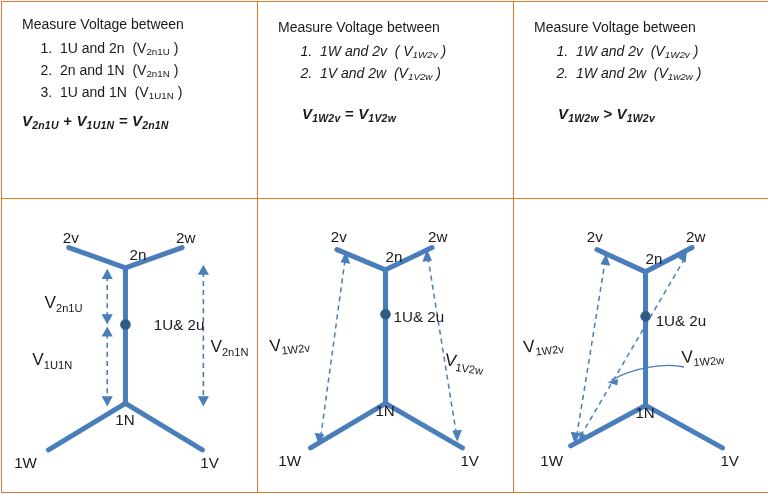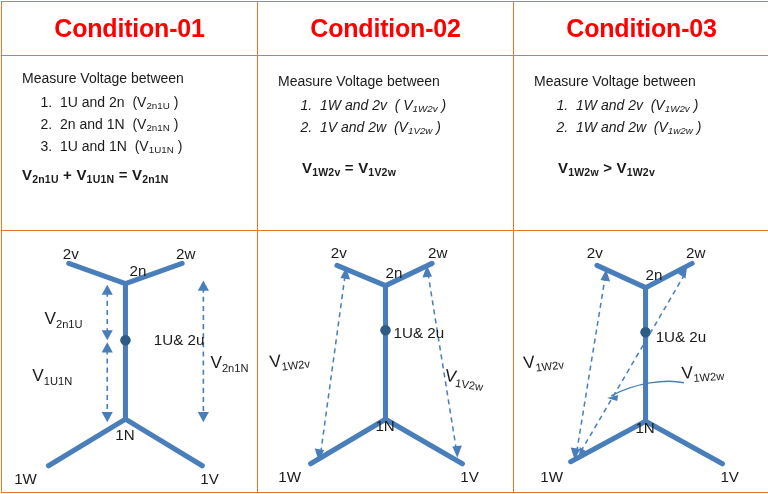--- a/index.html
+++ b/index.html
@@ -59,45 +59,35 @@
     margin:0 0 4.5px 0;
     font-size:14px;
     padding-left:4px;
   }
   .c2 ol.items,.c3 ol.items{padding-left:38px;font-style:italic;}
   .eq{
     margin-top:11px;
     font-weight:bold;
     font-size:15px;
     letter-spacing:0.2px;
+    font-style:italic;
   }
   .c2 .eq,.c3 .eq{margin-top:23px;padding-left:24px;}
   sub{font-size:0.70em;line-height:0;vertical-align:baseline;position:relative;top:0.26em;}
   .vv{white-space:nowrap;text-align:right;}
 
   .diagram{position:relative;width:100%;height:100%;}
   .diagram svg{display:block;width:100%;height:100%;}
 </style>
 </head>
 <body>
 
 <div class="sheet">
   <table class="grid">
     <tbody>
-        <tr class="r-head">
-      <td class="col">
-        <div class="cond-title">Condition-01</div>
-      </td>
-      <td class="col">
-        <div class="cond-title">Condition-02</div>
-      </td>
-      <td class="col">
-        <div class="cond-title">Condition-03</div>
-      </td>
-    </tr>
 
     <tr class="r-body">
 
       <td class="col">
         <div class="body-wrap c1">
           <p class="lead">Measure Voltage between</p>
           <ol class="items">
             <li><span class="vv" id="c1i0">1U and 2n&nbsp; (V<sub>2n1U</sub> )</span></li>
             <li><span class="vv" id="c1i1">2n and 1N&nbsp; (V<sub>2n1N</sub> )</span></li>
             <li><span class="vv" id="c1i2">1U and 1N&nbsp; (V<sub>1U1N</sub> )</span></li>

